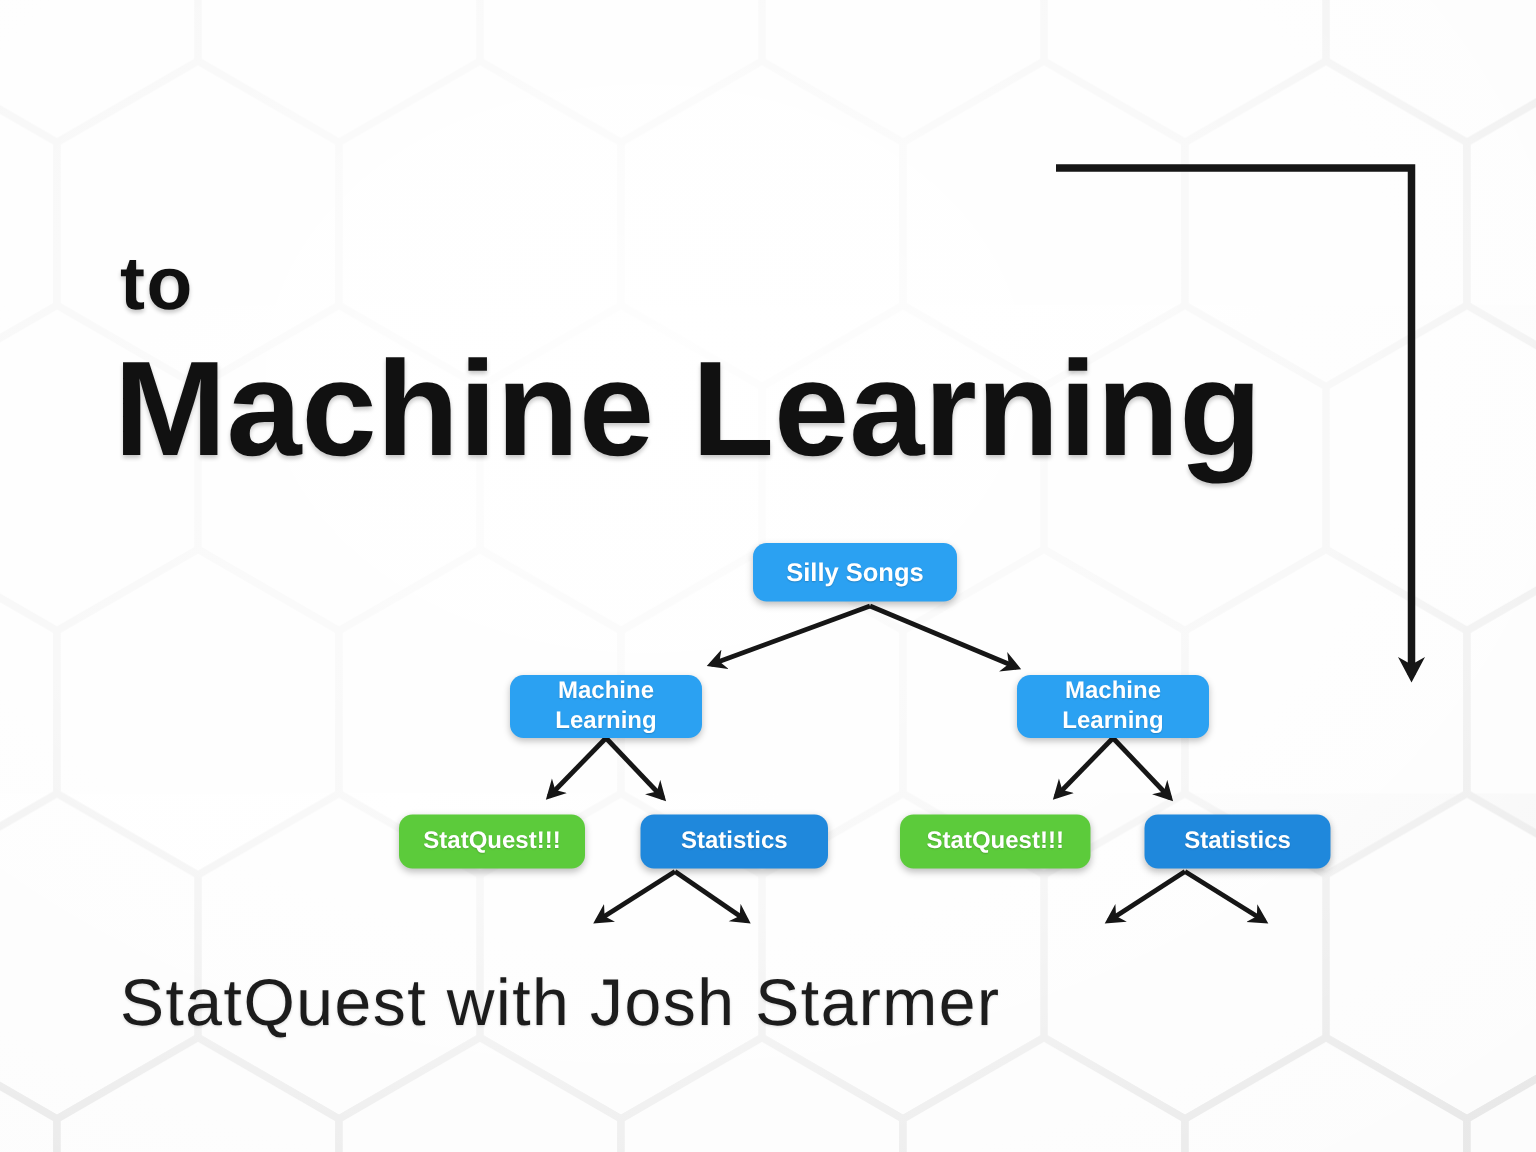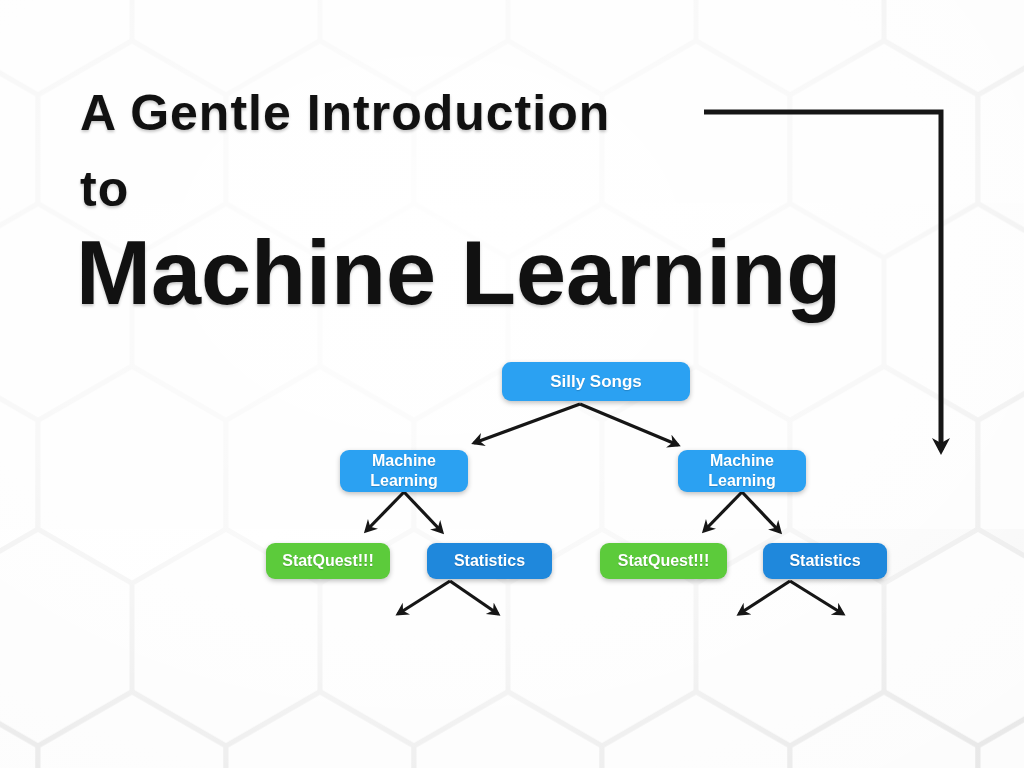--- a/index.html
+++ b/index.html
@@ -32,21 +32,21 @@
   }
 
   
   .node{
     position:absolute;display:flex;align-items:center;justify-content:center;
     border-radius:9px;color:#fff;font-weight:700;text-align:center;
     box-shadow:0 2px 5px rgba(0,0,0,0.25);
     text-shadow:0 1px 1px rgba(0,0,0,0.18);
     z-index:4;line-height:1.25;
   }
-  #node-silly{left:502px;top:362px;width:188px;height:39px;font-size:17px;}
+  #node-silly{left:502px;top:362px;width:136px;height:39px;font-size:17px;}
   #node-ml-left{left:340px;top:450px;width:128px;height:42px;font-size:16px;}
   #node-ml-right{left:678px;top:450px;width:128px;height:42px;font-size:16px;}
   #node-sq-left{left:266px;top:543px;width:124px;height:36px;font-size:16px;}
   #node-st-left{left:427px;top:543px;width:125px;height:36px;font-size:16px;}
   #node-sq-right{left:600px;top:543px;width:127px;height:36px;font-size:16px;}
   #node-st-right{left:763px;top:543px;width:124px;height:36px;font-size:16px;}
   .two-line span{display:block;width:110px;margin:0 auto;}
 </style>
 </head>
 <body>
@@ -91,21 +91,20 @@
       <line x1="404" y1="492" x2="442" y2="532" marker-end="url(#ahSmall)"></line>
       <line x1="742" y1="492" x2="704" y2="531" marker-end="url(#ahSmall)"></line>
       <line x1="742" y1="492" x2="780" y2="532" marker-end="url(#ahSmall)"></line>
       <line x1="450" y1="581" x2="398" y2="614" marker-end="url(#ahSmall)"></line>
       <line x1="450" y1="581" x2="498" y2="614" marker-end="url(#ahSmall)"></line>
       <line x1="790" y1="581" x2="739" y2="614" marker-end="url(#ahSmall)"></line>
       <line x1="790" y1="581" x2="843" y2="614" marker-end="url(#ahSmall)"></line>
     </g>
   </svg>
 
-  <div class="title-line" id="title-l1">A Gentle Introduction</div>
   <div class="title-line" id="title-l2">to</div>
   <div class="title-line" id="title-l3">Machine Learning</div>
 
   <div class="node" id="node-silly" style="background: rgb(43, 161, 242);">
     <span>Silly Songs</span>
   </div>
 
   <div class="node two-line" id="node-ml-left" style="background: rgb(43, 161, 242);">
     <span>Machine Learning</span>
   </div>
@@ -123,14 +122,15 @@
   </div>
 
   <div class="node" id="node-sq-right" style="background: rgb(92, 203, 59);">
     <span>StatQuest!!!</span>
   </div>
 
   <div class="node" id="node-st-right" style="background: rgb(31, 136, 220);">
     <span>Statistics</span>
   </div>
 
+  <div class="credit">StatQuest with Josh Starmer</div>
 
 </div>
 
 </body></html>

